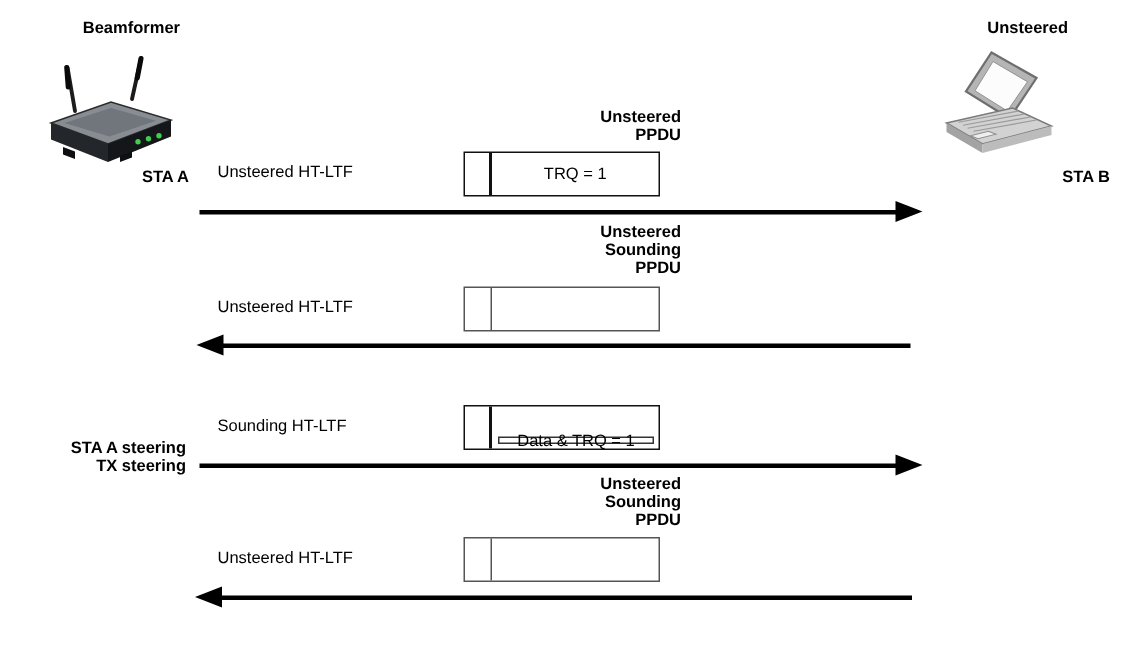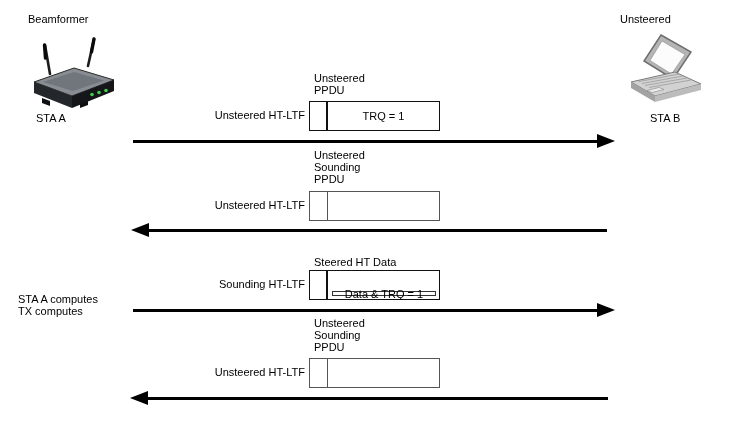--- a/index.html
+++ b/index.html
@@ -1,22 +1,22 @@
 <!DOCTYPE html>
 <html><head>
 <meta charset="utf-8">
 <style>
   html,body{margin:0;padding:0;background:#fff;}
   #canvas{
     position:relative;width:749px;height:448px;background:#fff;overflow:hidden;
     font-family:"Liberation Sans",sans-serif;color:#000;
   }
   .txt{position:absolute;font-size:11px;line-height:12px;white-space:nowrap;}
-  .center{text-align:left;}
-  .right{text-align:right;}
+  .center{text-align:right;font-weight:bold;}
+  .right{text-align:left;}
   
   .frame-box{position:absolute;left:309px;width:131px;height:30px;display:flex;box-sizing:border-box;background:#fff;}
   .frame-box.dark{border:1.5px solid #111;}
   .frame-box.light{border:1px solid #555;}
   .ltf-cell{width:18px;box-sizing:border-box;}
   .frame-box.dark .ltf-cell{border-right:2px solid #111;}
   .frame-box.light .ltf-cell{border-right:1px solid #555;}
   .payload{flex:1;display:flex;align-items:center;justify-content:center;font-size:11px;text-align:right;}
   .payload.nested{margin:20px 3px 3px 4px;border:1px solid #333;}
   
@@ -57,22 +57,22 @@
     <line x1="17" y1="51.5" x2="58" y2="44" stroke="#9a9a9a" stroke-width="0.8"></line>
     <line x1="20" y1="53.5" x2="62" y2="46" stroke="#9a9a9a" stroke-width="0.8"></line>
     <line x1="24" y1="55.5" x2="66" y2="48" stroke="#9a9a9a" stroke-width="0.8"></line>
     <polygon points="22,58.5 34,55.5 39,57.5 27,60.5" fill="#efefef" stroke="#8f8f8f" stroke-width="0.7"></polygon>
     <polygon points="6,50 30,64 30,70 6,56" fill="#a3a3a3"></polygon>
     <polygon points="30,64 76,52 76,58 30,70" fill="#bcbcbc"></polygon>
   </svg>
   <div class="txt center" style="left:650px;top:112px;width:90px;">STA B</div>
 
   <div class="txt center" style="left:18px;top:293px;width:106px;">
-    <div>STA A computes</div>
-    <div>TX computes</div>
+    <div>STA A steering</div>
+    <div>TX steering</div>
   </div>
 
   <div class="txt center" style="left:314px;top:72px;width:140px;">
     <div>Unsteered</div>
     <div>PPDU</div>
   </div>
   <div class="txt right" style="left:145px;top:109px;width:160px;">Unsteered HT-LTF</div>
   <div class="frame-box dark" style="top:101px;">
     <div class="ltf-cell"></div>
     <div class="payload">TRQ = 1</div>
@@ -86,23 +86,20 @@
     <div>PPDU</div>
   </div>
   <div class="txt right" style="left:145px;top:199px;width:160px;">Unsteered HT-LTF</div>
   <div class="frame-box light" style="top:191px;">
     <div class="ltf-cell"></div>
     <div class="payload"></div>
   </div>
   <div class="head-left" style="left:131px;top:223px;"></div>
   <div class="arrow-line" style="left:148px;top:229px;width:459px;"></div>
 
-  <div class="txt center" style="left:314px;top:256px;width:140px;">
-    <div>Steered HT Data</div>
-  </div>
   <div class="txt right" style="left:145px;top:278px;width:160px;">Sounding HT-LTF</div>
   <div class="frame-box dark" style="top:270px;">
     <div class="ltf-cell"></div>
     <div class="payload nested">Data &amp; TRQ = 1</div>
   </div>
   <div class="arrow-line" style="left:133px;top:309px;width:466px;"></div>
   <div class="head-right" style="left:597px;top:303px;"></div>
 
   <div class="txt center" style="left:314px;top:317px;width:140px;">
     <div>Unsteered</div>

